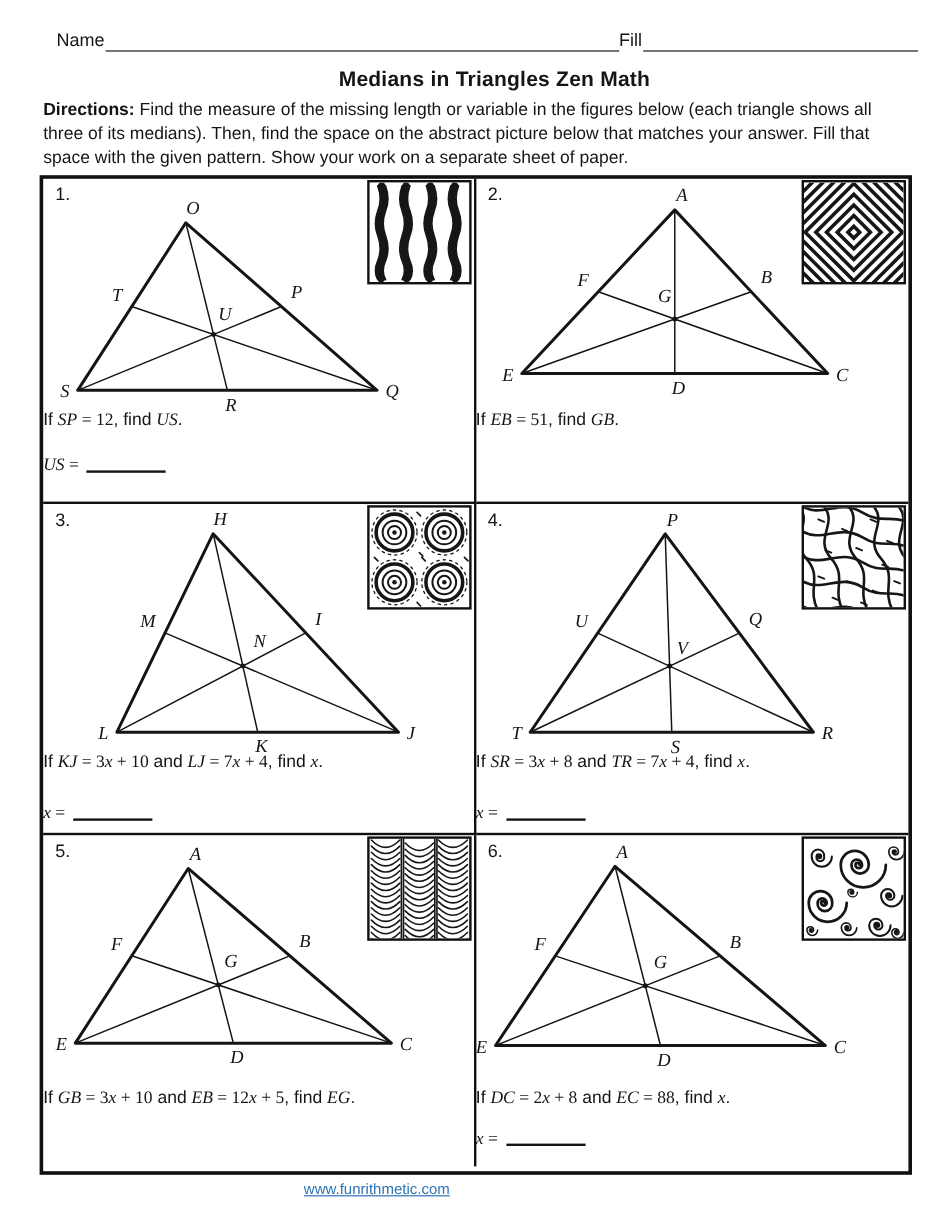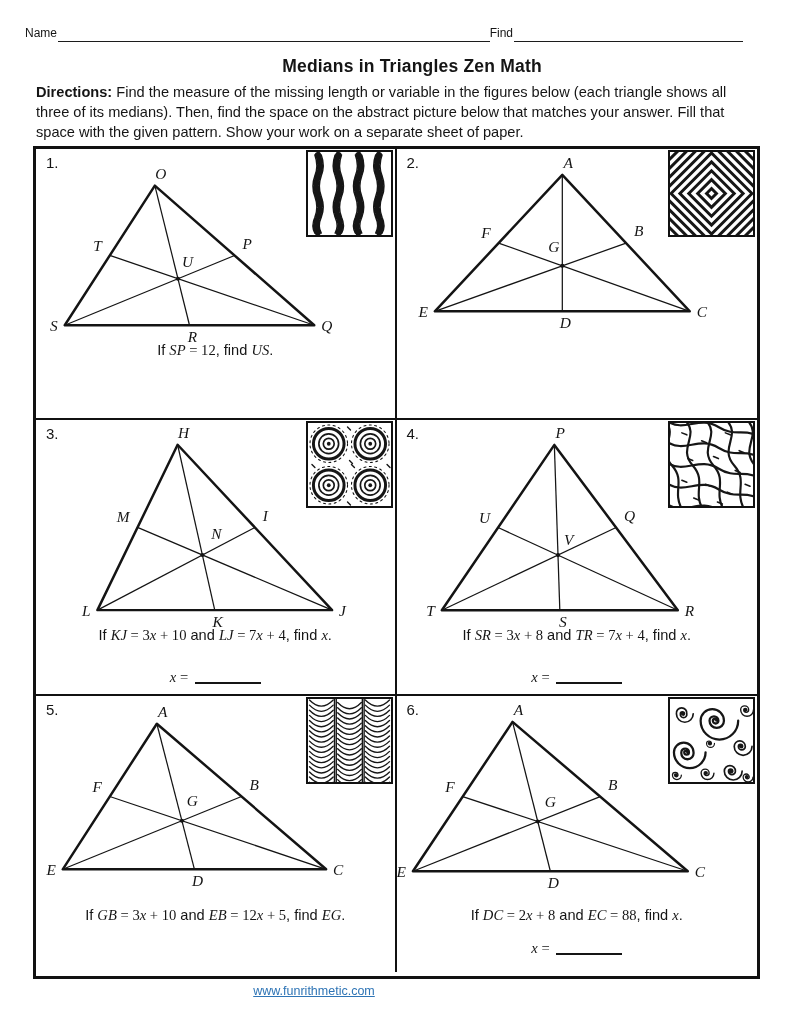--- a/index.html
+++ b/index.html
@@ -2,22 +2,22 @@
 <html><head>
 <meta charset="utf-8">
 <style>
   html,body{margin:0;padding:0;}
   body{
     width:792px;height:1024px;position:relative;background:#ffffff;
     font-family:"Liberation Sans",sans-serif;color:#151515;overflow:hidden;
   }
   
   .name-date-row{
-    position:absolute;left:25px;top:26px;width:718px;
-    display:flex;align-items:center;font-size:12px;
+    position:absolute;left:47px;top:26px;width:718px;
+    display:flex;align-items:flex-end;font-size:15px;
   }
   .fill-line{flex:1;border-bottom:1.6px solid #1c1c1c;height:15px;}
   .date-line{width:229px;border-bottom:1.6px solid #1c1c1c;height:15px;}
   .nd-label{padding-right:1px;line-height:1.1;}
   .page-title{
     position:absolute;left:16px;top:56px;width:792px;text-align:center;
     font-size:17.5px;font-weight:bold;letter-spacing:.2px;
   }
   .directions{
     position:absolute;left:36px;top:83px;width:724px;
@@ -34,21 +34,21 @@
   .cell{position:relative;box-sizing:border-box;}
   .cell.cb{border-bottom:2.5px solid #111;}
   .cell.cr{border-right:2.5px solid #111;}
   .prob-num{position:absolute;left:10px;top:5px;font-size:15px;z-index:3;}
   .tri{position:absolute;left:0;top:0;width:100%;height:auto;z-index:1;}
   .pattern-box{
     position:absolute;right:2px;top:1px;width:83px;height:83px;
     border:2.5px solid #111;background:#fff;z-index:4;
   }
   .stmt,.ans{
-    position:absolute;left:0;width:100%;text-align:center;
+    position:absolute;left:0;width:100%;
     font-size:14.6px;z-index:2;white-space:nowrap;
   }
   .row-a .stmt{top:193px}.row-a .ans{top:228px}
   .row-b .stmt{top:207px}.row-b .ans{top:247px}
   .row-c .stmt{top:211px}.row-c .ans{top:242px}
   .mp{font-family:"Liberation Sans",sans-serif;}
   .mv{font-family:"Liberation Serif",serif;font-style:italic;}
   .mn{font-family:"Liberation Serif",serif;font-style:normal;}
   .blank{
     display:inline-block;width:66px;height:13px;margin-left:3px;
@@ -59,21 +59,21 @@
     position:absolute;left:0;top:984px;width:628px;text-align:center;font-size:12.5px;
   }
   .footer a{color:#2e74b5;text-decoration:underline;cursor:pointer;}
 </style>
 </head>
 <body>
 
 <div class="name-date-row">
   <span class="nd-label">Name</span>
   <span class="fill-line"></span>
-  <span class="nd-label">Find</span>
+  <span class="nd-label">Fill</span>
   <span class="date-line"></span>
 </div>
 
 <div class="page-title">Medians in Triangles Zen Math</div>
 
 <div class="directions"><b>Directions:</b><span> Find the measure of the missing length or variable in the figures below (each triangle shows all three of its medians).  Then, find the space on the abstract picture below that matches your answer.  Fill that space with the given pattern.  Show your work on a separate sheet of paper.</span></div>
 
 <div class="worksheet">
 
   <div class="cell row-a cr cb">
@@ -104,20 +104,21 @@
           <path d="M 33.9 3 q -4 11 0 21 q 4 11 0 21 q -4 11 0 21 q 4 9 0 16" stroke-width="1.5"></path>
           <path d="M 51.2 3 q 4 11 0 21 q -4 11 0 21 q 4 11 0 21 q -4 9 0 16" stroke-width="6.4" stroke-dasharray="1.6 4"></path>
           <path d="M 48 3 q 4 11 0 21 q -4 11 0 21 q 4 11 0 21 q -4 9 0 16" stroke-width="1.5"></path>
           <path d="M 54.4 3 q 4 11 0 21 q -4 11 0 21 q 4 11 0 21 q -4 9 0 16" stroke-width="1.5"></path>
           <path d="M 71.7 3 q -4 11 0 21 q 4 11 0 21 q -4 11 0 21 q 4 9 0 16" stroke-width="6.4" stroke-dasharray="1.6 4"></path>
           <path d="M 68.5 3 q -4 11 0 21 q 4 11 0 21 q -4 11 0 21 q 4 9 0 16" stroke-width="1.5"></path>
           <path d="M 74.9 3 q -4 11 0 21 q 4 11 0 21 q -4 11 0 21 q 4 9 0 16" stroke-width="1.5"></path>
         </g>
       </svg>
     <div class="stmt"><span class="mp">If </span><span class="mv">S</span><span class="mv">P</span><span class="mn"> </span><span class="mn">=</span><span class="mn"> </span><span class="mn">1</span><span class="mn">2</span><span class="mp">, find </span><span class="mv">U</span><span class="mv">S</span><span class="mp">.</span></div>
+    <div class="ans"><span><span class="mv">U</span><span class="mv">S</span><span class="mn"> </span><span class="mn">=</span><span class="mn"> </span></span><span class="blank"></span></div>
   </div>
 
   <div class="cell row-a cb">
     <div class="prob-num">2.</div>
     <svg class="tri" width="362" height="212" viewBox="0 0 362 212">
         <g fill="none" stroke="#141414" stroke-linejoin="round">
           <line x1="166" y1="26" x2="166" y2="163" stroke-width="1.25"></line>
           <line x1="38" y1="163" x2="230" y2="94.5" stroke-width="1.25"></line>
           <line x1="294" y1="163" x2="102" y2="94.5" stroke-width="1.25"></line>
           <polygon points="166,26 38,163 294,163" stroke-width="2.5"></polygon>
@@ -147,20 +148,21 @@
             <path d="M -53 42 L 42 -53 L 137 42 L 42 137 Z" stroke-width="3"></path>
             <path d="M -62 42 L 42 -62 L 146 42 L 42 146 Z" stroke-width="3"></path>
           </g>
         </g>
         <defs>
           <clipPath id="cv1">
             <rect x="0" y="0" width="84" height="84"></rect>
           </clipPath>
         </defs>
       </svg>
+    <div class="stmt"><span class="mp">If </span><span class="mv">E</span><span class="mv">B</span><span class="mn"> </span><span class="mn">=</span><span class="mn"> </span><span class="mn">5</span><span class="mn">1</span><span class="mp">, find </span><span class="mv">G</span><span class="mv">B</span><span class="mp">.</span></div>
   </div>
 
   <div class="cell row-b cr cb">
     <div class="prob-num">3.</div>
     <svg class="tri" width="362" height="212" viewBox="0 0 362 212">
         <g fill="none" stroke="#141414" stroke-linejoin="round">
           <line x1="143" y1="25" x2="180.5" y2="192" stroke-width="1.25"></line>
           <line x1="62" y1="192" x2="221" y2="108.5" stroke-width="1.25"></line>
           <line x1="299" y1="192" x2="102.5" y2="108.5" stroke-width="1.25"></line>
           <polygon points="143,25 62,192 299,192" stroke-width="2.5"></polygon>

